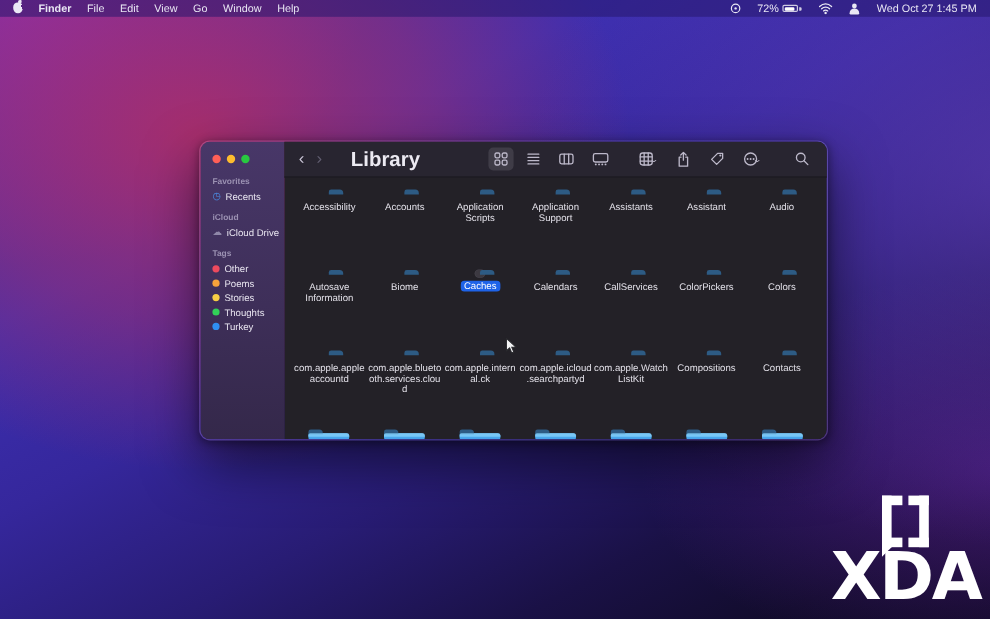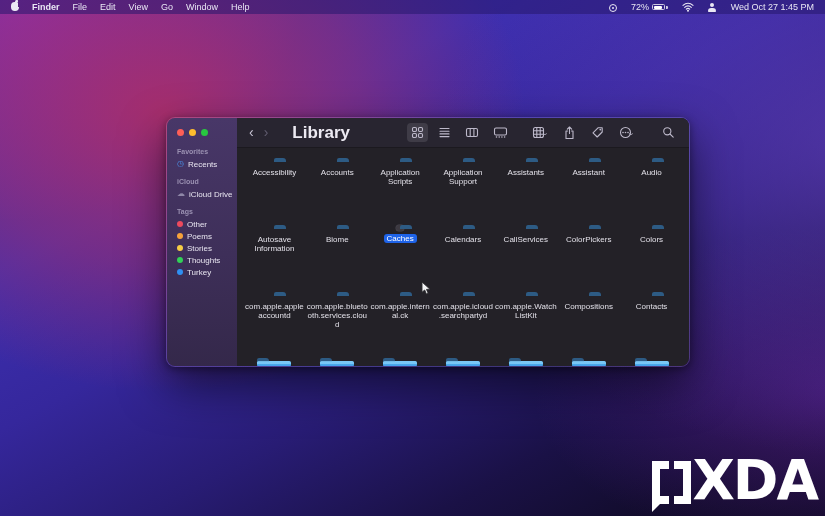--- a/index.html
+++ b/index.html
@@ -18,21 +18,21 @@
   }
 
   
   .menubar {
     position:absolute; top:0; left:0; right:0; height:14px;
     background:rgba(38,24,110,0.55);
     display:flex; align-items:center; justify-content:space-between;
     padding:0 11px; font-size:9px; color:#e9e7f4;
   }
   .mb-left { display:flex; align-items:center; gap:13px; }
-  .mb-right { display:flex; align-items:flex-end; gap:14px; }
+  .mb-right { display:flex; align-items:center; gap:14px; }
   .apple {
     width:8px; height:9px; display:inline-block; margin-top:-1px;
     background:radial-gradient(circle at 10px 3px, transparent 3.2px, #ece9f6 3.2px);
     border-radius:46% 46% 48% 48%; position:relative;
   }
   .apple::before { content:""; position:absolute; top:-2px; left:4px; width:3px; height:2.5px;
     background:#ece9f6; border-radius:60% 0 60% 0; transform:rotate(-12deg); }
   .menu-item { cursor:default; white-space:nowrap; }
   .menu-item.app { font-weight:bold; }
   .ring-icon { width:8px; height:8px; border:1px solid #e9e7f4; border-radius:50%; position:relative; display:inline-block; }
@@ -90,21 +90,21 @@
   .folder::before { content:""; position:absolute; top:-3px; left:0; width:12px; height:4px; background:#2d5b84; border-radius:2px 3px 0 0; }
   .folder::after { content:""; position:absolute; top:0; left:0; right:0; height:2.5px; background:#7fcbf7; border-radius:1.5px 2px 0 0; opacity:.85; }
   .flabel { margin-top:4px; font-size:8px; line-height:9px; color:#e2e0e8; text-align:center; max-width:62px; overflow-wrap:anywhere; }
   .sel .flabel { background:#1e63e8; color:#fff; border-radius:3px; padding:0 3px; margin-top:3px; }
   .stub-row .cell { height:12px; padding-top:6px; overflow:hidden; }
 
   
   .cursor { position:absolute; left:421px; top:281px; pointer-events:none; }
 
   
-  .watermark { position:absolute; right:8px; bottom:12px; display:flex; align-items:center; gap:1px; }
+  .watermark { position:absolute; right:8px; bottom:12px; display:flex; align-items:center; gap:1px;flex-direction:column; }
   .brackets { display:flex; gap:5px; position:relative; margin-top:4px; }
   .brk { width:17px; height:43px; border:8px solid #fff; }
   .brk.l { border-right:none; }
   .brk.r { border-left:none; }
   .brk-tail { position:absolute; left:0; top:42px; width:0; height:0; border-left:9px solid #fff; border-bottom:9px solid transparent; }
   .wm-text { color:#fff; font-weight:bold; font-size:55px; line-height:47px; letter-spacing:-2px; font-family:"DejaVu Sans", sans-serif; }
 </style>
 </head>
 <body>
 

